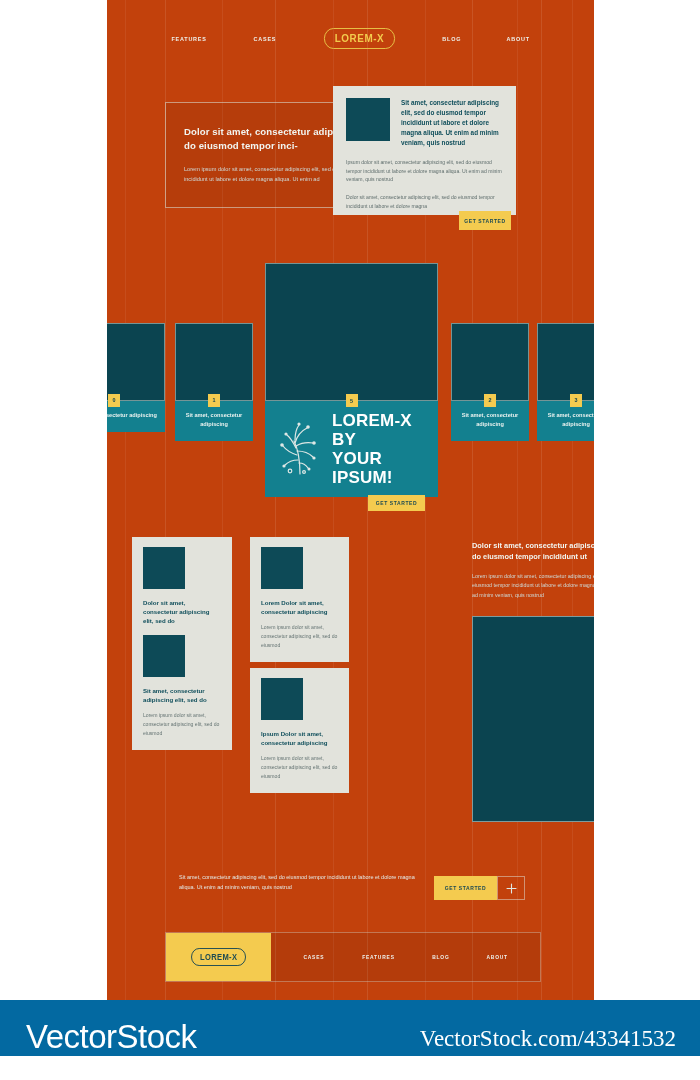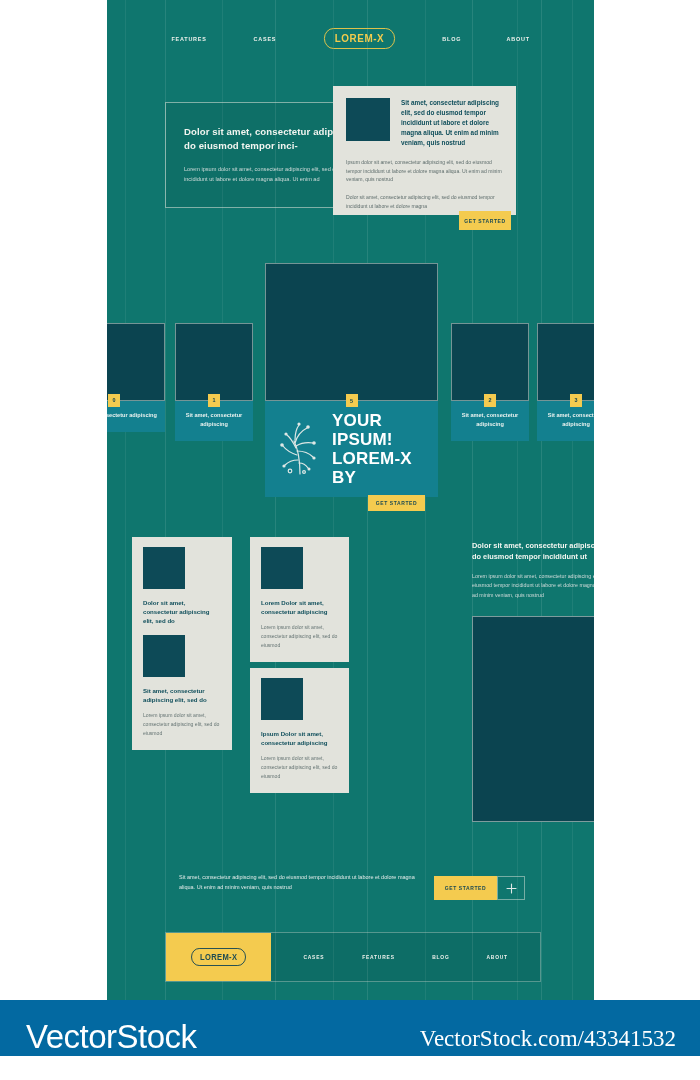--- a/index.html
+++ b/index.html
@@ -7,21 +7,21 @@
     width: 700px; height: 1080px;
     background: #ffffff;
     font-family: "Liberation Sans", sans-serif;
     overflow: hidden;
   }
   #root { position: relative; width: 700px; height: 1080px; background: #ffffff; }
 
   
   .page {
     position: absolute; left: 107px; top: 0; width: 487px; height: 1048px;
-    background: #0f766e; overflow: hidden;
+    background: #c2410c; overflow: hidden;
   }
   
   .grid { position: absolute; inset: 0; pointer-events: none; }
   .grid i {
     position: absolute; top: 0; bottom: 0; width: 1px;
     background: rgba(255,255,255,0.065);
   }
   .grid i.strong { background: rgba(255,255,255,0.10); }
 
   
@@ -257,22 +257,22 @@
               <circle cx="37" cy="39" r="1.6" fill="#dfe8e6" stroke="none"></circle>
               <path d="M18 21 C18 15 19 10 22 6"></path>
               <circle cx="22" cy="5" r="1.6" fill="#dfe8e6" stroke="none"></circle>
               <path d="M22 44 C26 44 29 46 31 49"></path>
               <circle cx="32" cy="50" r="1.5" fill="#dfe8e6" stroke="none"></circle>
               <circle cx="13" cy="52" r="1.8" fill="none"></circle>
               <circle cx="27" cy="53" r="1.4" fill="none"></circle>
             </svg>
           </span>
           <div class="feature-title">
+            <div>LOREM-X BY</div>
             <div>YOUR IPSUM!</div>
-            <div>LOREM-X BY</div>
           </div>
           <div class="btn-yellow feature-cta">GET STARTED</div>
         </div>
       </div>
 
       <div class="slide" style="left:344px;top:65px;width:78px">
         <div class="img" style="height:78px"></div>
         <div class="cap" style="position:relative">
           <span class="badge">2</span>
           <span>Sit amet, consectetur adipiscing</span>

